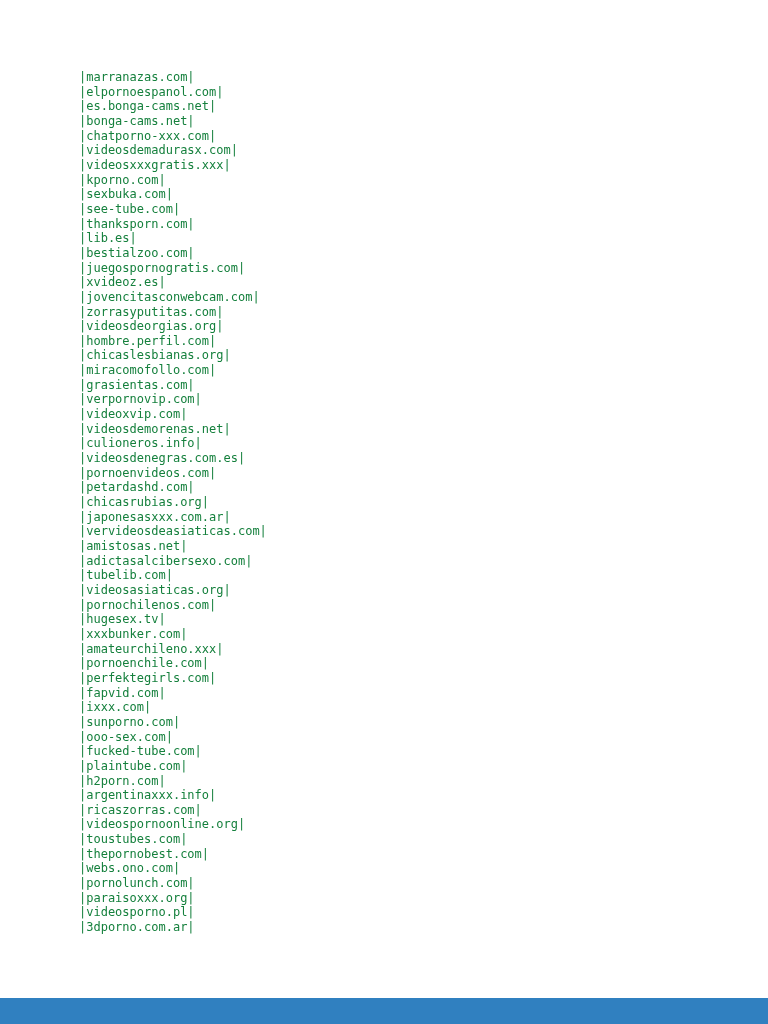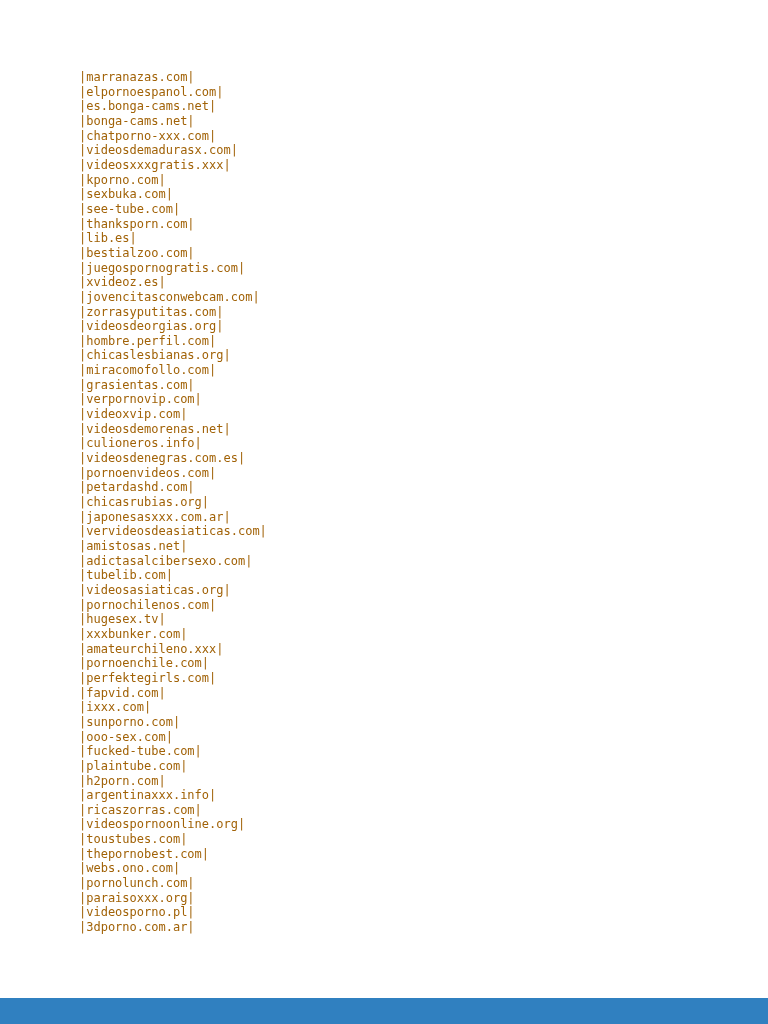--- a/index.html
+++ b/index.html
@@ -19,21 +19,21 @@
     inset: 0;
     background: #ffffff;
   }
   .domain-list {
     position: absolute;
     left: 79px;
     top: 70px;
     font-family: "DejaVu Sans Mono", "Liberation Mono", monospace;
     font-size: 12px;
     line-height: 14.66px;
-    color: #a16207;
+    color: #15803d;
     white-space: pre;
     letter-spacing: 0;
   }
   .domain-list .line {
     height: 14.66px;
   }
   .viewer-toolbar {
     position: absolute;
     left: 0;
     right: 0;

